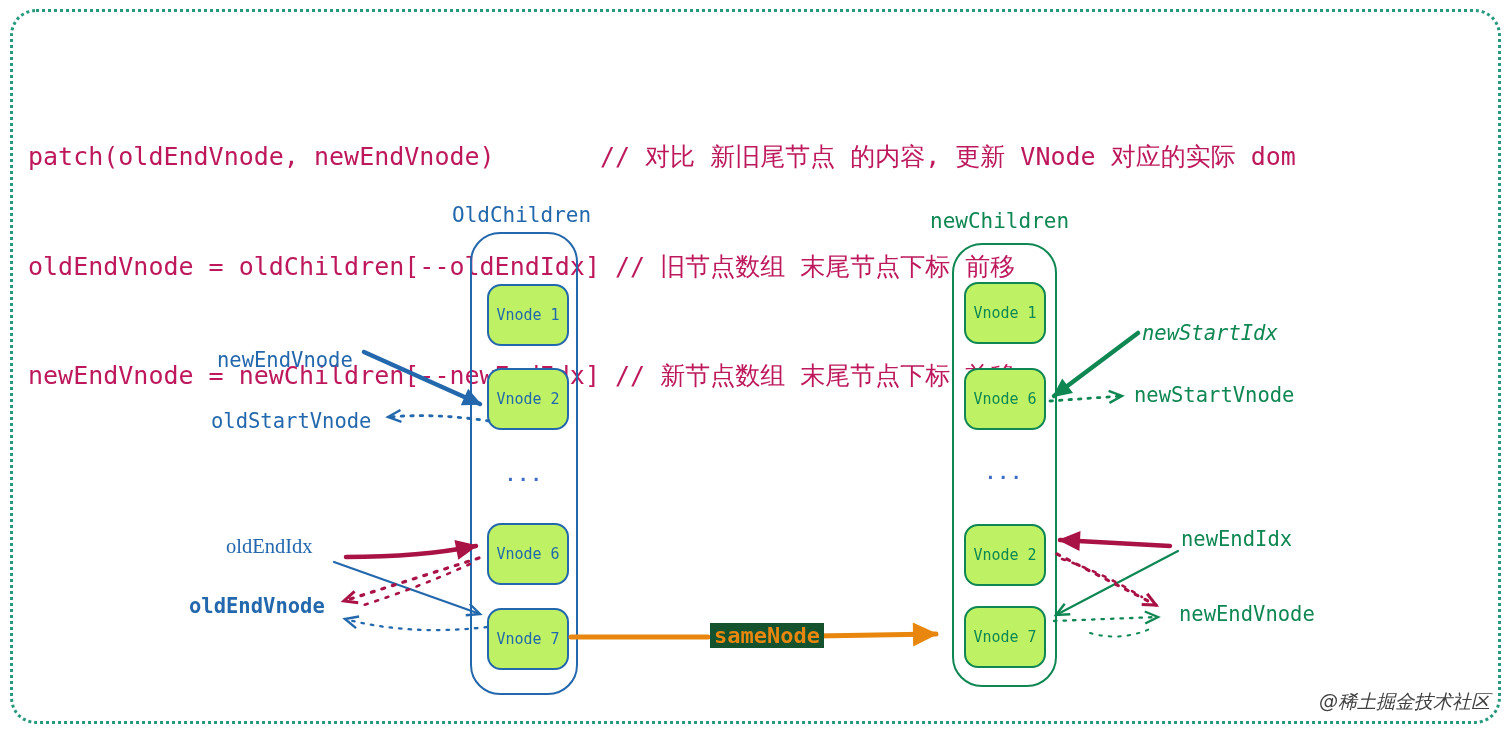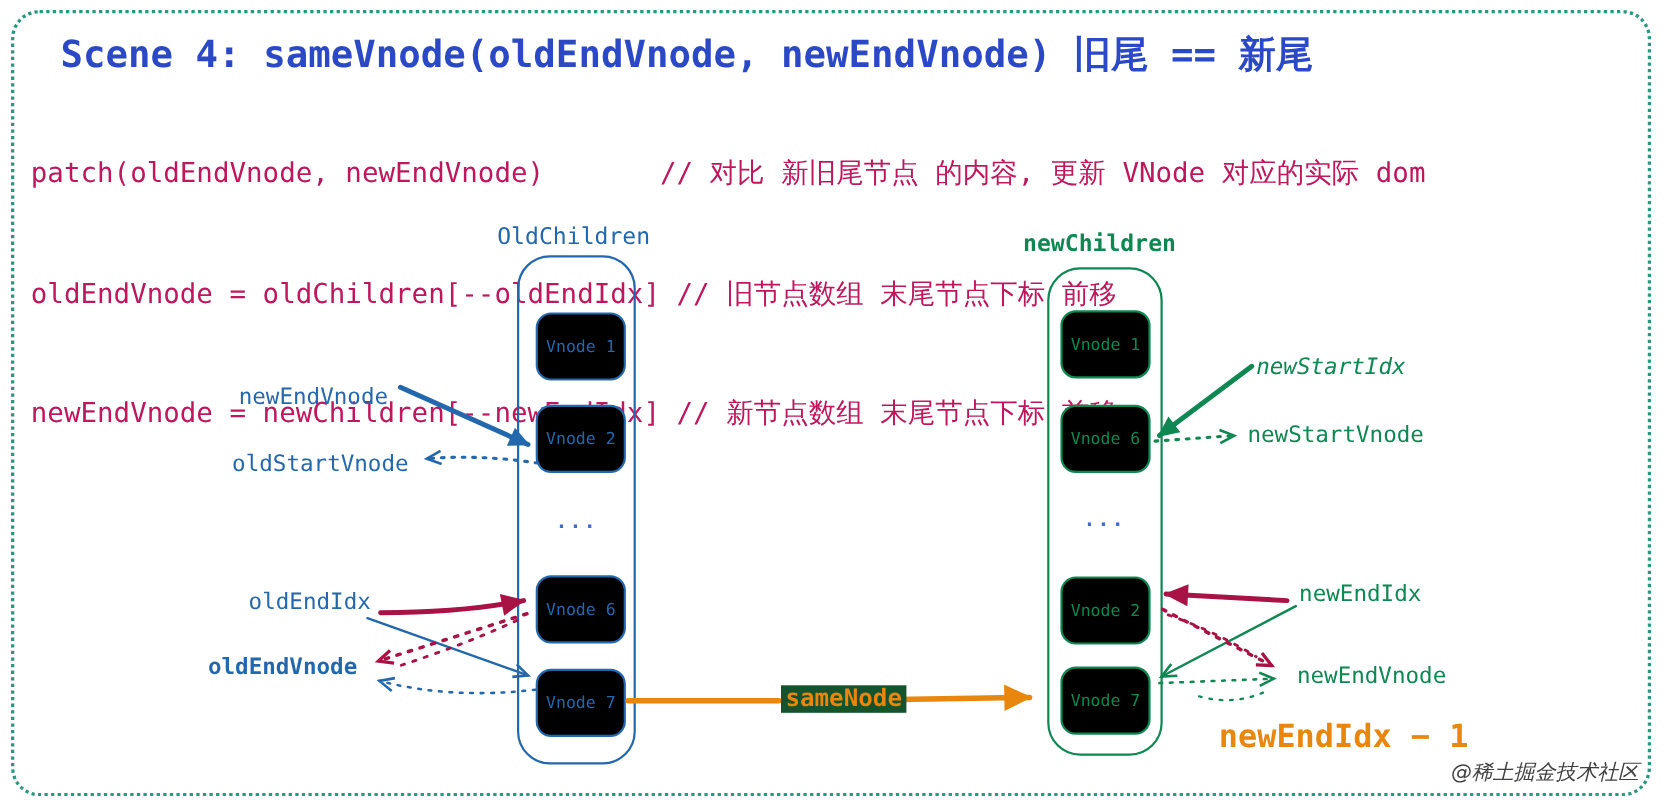--- a/index.html
+++ b/index.html
@@ -15,43 +15,43 @@
   .title{
     position:absolute;left:55px;top:30px;font-size:34px;line-height:40px;
     color:#2b49c6;white-space:pre;font-weight:bold;letter-spacing:0;
   }
   .code{
     position:absolute;left:28px;top:66px;font-size:25px;line-height:36.5px;
     color:#be185d;white-space:pre;
   }
   .col-title{position:absolute;font-size:21px;white-space:pre;}
   .col-title.old{left:452px;top:203px;color:#2368ad;}
-  .col-title.new{left:930px;top:209px;color:#0e8752;font-weight:bold;}
+  .col-title.new{left:930px;top:209px;color:#0e8752;}
   .container{position:absolute;border-radius:30px;background:transparent;}
   .container.old{left:470px;top:232px;width:104px;height:459px;border:2px solid #2368ad;}
   .container.new{left:952px;top:243px;width:101px;height:440px;border:2px solid #0e8752;}
   .vnode{
     position:absolute;width:78px;height:58px;border-radius:14px;
     display:flex;align-items:center;justify-content:center;
-    font-size:15px;white-space:pre;background:#000000;
+    font-size:15px;white-space:pre;background:#bef264;
   }
   .vnode.old{left:487px;border:2px solid #2368ad;color:#2368ad;}
   .vnode.new{left:964px;border:2px solid #0e8752;color:#0e8752;}
   .o1{top:284px}.o2{top:368px}.o3{top:523px}.o4{top:608px}
   .n1{top:282px}.n2{top:368px}.n3{top:524px}.n4{top:606px}
   .ellipsis{position:absolute;font-size:18px;letter-spacing:2px;color:#3f6dc6;font-weight:bold;}
   .ellipsis.old{left:505px;top:464px;}
   .ellipsis.new{left:985px;top:462px;}
   .ptr{position:absolute;font-size:20.5px;white-space:pre;}
   .ptr.blue{color:#2368ad;}
   .ptr.green{color:#0e8752;}
   .expr{position:absolute;font-size:29px;font-weight:bold;color:#e8860d;white-space:pre;}
   .lab-old-start-idx{left:217px;top:348px;}
   .lab-old-start-vnode{left:211px;top:409px;}
-  .lab-old-end-idx{left:226px;top:535px;}
+  .lab-old-end-idx{left:226px;top:535px;font-family:Liberation Serif, serif;}
   .lab-old-end-vnode{left:189px;top:594px;font-weight:bold;}
   .lab-new-start-idx{left:1142px;top:321px;font-style:italic;}
   .lab-new-start-vnode{left:1134px;top:383px;}
   .lab-new-end-idx{left:1181px;top:527px;}
   .lab-new-end-vnode{left:1179px;top:602px;text-align:center;}
   .expr-old{left:136px;top:641px;}
   .expr-new{left:1108px;top:652px;}
   .same-node{
     position:absolute;left:710px;top:623px;font-size:22px;font-weight:bold;
     color:#e8860d;white-space:pre;background:#14532d;padding:0 4px;
@@ -63,21 +63,20 @@
     font-style:italic;
   }
 </style>
 </head>
 <body>
 
 <div class="canvas">
 
   <div class="frame"></div>
 
-  <div class="title">Scene 4: sameVnode(oldEndVnode, newEndVnode) 旧尾 == 新尾</div>
 
   <div class="code">
     <div>patch(oldEndVnode, newEndVnode)       // 对比 新旧尾节点 的内容, 更新 VNode 对应的实际 dom</div>
     <div>oldEndVnode = oldChildren[--oldEndIdx] // 旧节点数组 末尾节点下标 前移</div>
     <div>newEndVnode = newChildren[--newEndIdx] // 新节点数组 末尾节点下标 前移</div>
   </div>
 
   <div class="col-title old">OldChildren</div>
   <div class="container old"></div>
   <div class="vnode old o1">Vnode 1</div>
@@ -96,21 +95,20 @@
 
   <div class="ptr blue lab-old-start-idx">newEndVnode</div>
   <div class="ptr blue lab-old-start-vnode">oldStartVnode</div>
   <div class="ptr blue lab-old-end-idx">oldEndIdx</div>
   <div class="ptr blue lab-old-end-vnode">oldEndVnode</div>
 
   <div class="ptr green lab-new-start-idx">newStartIdx</div>
   <div class="ptr green lab-new-start-vnode">newStartVnode</div>
   <div class="ptr green lab-new-end-idx">newEndIdx</div>
   <div class="ptr green lab-new-end-vnode">newEndVnode</div>
-  <div class="expr expr-new">newEndIdx − 1</div>
 
   <svg class="arrows" width="1512" height="737" viewBox="0 0 1512 737">
     <defs>
       <marker id="hBlue" markerUnits="userSpaceOnUse" markerWidth="24" markerHeight="22" refX="19" refY="10" orient="auto">
         <path d="M2,1 L21,10 L2,19 Z" fill="#2368ad"></path>
       </marker>
       <marker id="hBlueO" markerUnits="userSpaceOnUse" markerWidth="20" markerHeight="20" refX="16" refY="9" orient="auto">
         <path d="M3,3 L16,9 L3,15" fill="none" stroke="#2368ad" stroke-width="2.4"></path>
       </marker>
       <marker id="hCrim" markerUnits="userSpaceOnUse" markerWidth="28" markerHeight="24" refX="22" refY="11" orient="auto">

